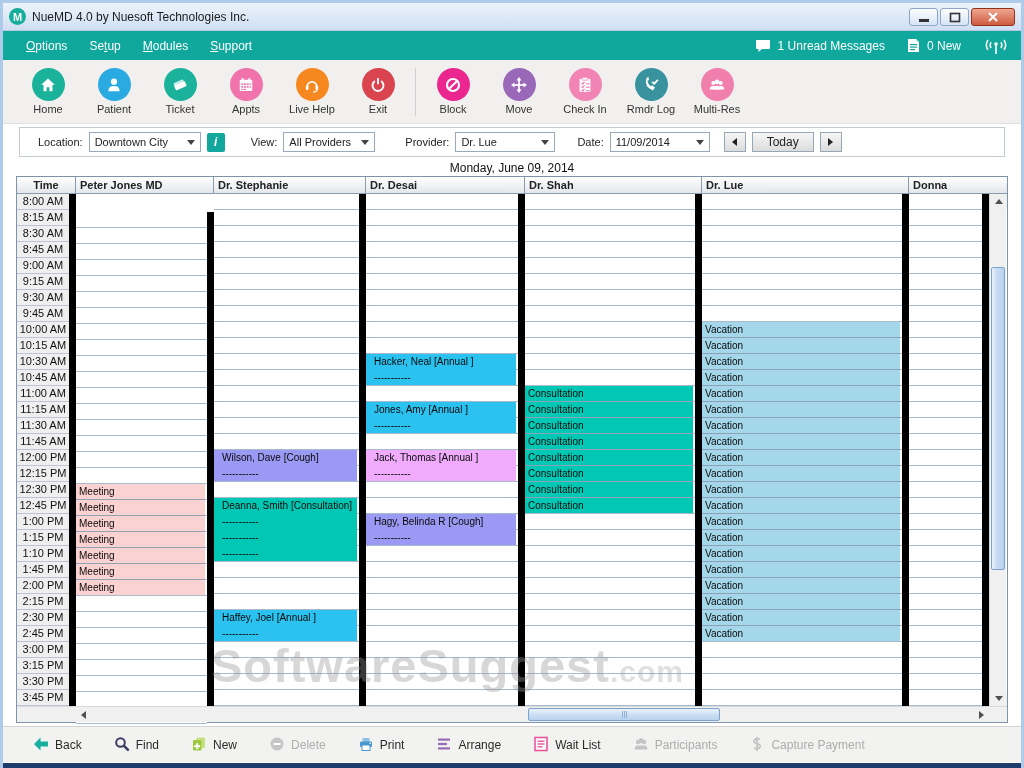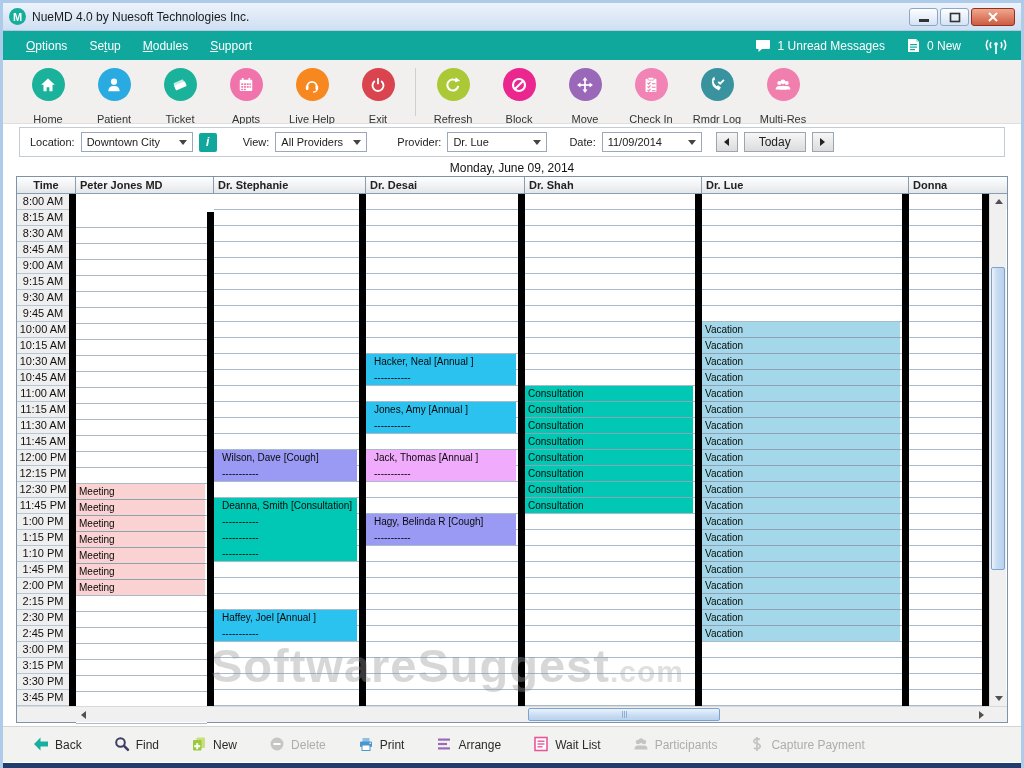--- a/index.html
+++ b/index.html
@@ -18,21 +18,21 @@
 
   
   .menubar { height:29px; background:#10A79D; display:flex; align-items:center; padding:0 12px; color:#fff; }
   .menu-item { font-size:12px; color:#fff; padding:0 11px; cursor:default; }
   .menu-right { margin-left:auto; display:flex; align-items:center; gap:22px; }
   .menu-status { display:flex; align-items:center; gap:7px; font-size:12px; color:#fff; }
   .menubar u { text-decoration:underline; }
 
   
   .toolbar { height:64px; background:#F1F0EF; display:flex; align-items:flex-start; padding:6px 4px 0 12px; border-bottom:1px solid #E0E0E0; }
-  .tbtn { width:66px; display:flex; flex-direction:column; align-items:center; gap:12px; padding-top:2px; }
+  .tbtn { width:66px; display:flex; flex-direction:column; align-items:center; gap:2px; padding-top:2px; }
   .tbtn .circ { width:33px; height:33px; border-radius:50%; display:flex; align-items:center; justify-content:center; }
   .tbtn .tlabel { font-size:11px; color:#333; white-space:nowrap; }
   .tb-divider { width:1px; height:48px; background:#CFCFCF; margin:2px 4px 0 4px; }
 
   
   .filter-wrap { background:#fff; padding:3px 16px 0 16px; }
   .filterbar { height:30px; border:1px solid #C3CBD5; display:flex; align-items:center; padding:0 10px; gap:6px; background:#fff; }
   .flabel { font-size:11px; color:#222; margin-left:8px; }
   .combo { height:20px; border:1px solid #99A8BA; background:#fff; display:flex; align-items:center; padding:0 5px; }
   .combo .cval { flex:1; font-size:11px; white-space:nowrap; overflow:hidden; }
@@ -212,29 +212,20 @@
         <div class="circ" style="background: rgb(217, 68, 79);">
           <svg width="20" height="20" viewBox="0 0 24 24">
             <path d="M8.2 7.2 a6.6 6.6 0 1 0 7.6 0" fill="none" stroke="#fff" stroke-width="2.3"></path>
             <rect x="10.9" y="3.8" width="2.2" height="7.2" fill="#fff"></rect>
           </svg>
         </div>
         <div class="tlabel">Exit</div>
       </div>
       <div class="tb-divider"></div>
       <div class="tbtn">
-        <div class="circ" style="background: rgb(171, 200, 55);">
-          <svg width="20" height="20" viewBox="0 0 24 24">
-            <path d="M18.3 13 a6.6 6.6 0 1 1 -1.8-5.6" fill="none" stroke="#fff" stroke-width="2.5"></path>
-            <path d="M15.2 2.6 L20.6 6.8 L14.3 8.6 Z" fill="#fff"></path>
-          </svg>
-        </div>
-        <div class="tlabel">Refresh</div>
-      </div>
-      <div class="tbtn">
         <div class="circ" style="background: rgb(236, 38, 143);">
           <svg width="20" height="20" viewBox="0 0 24 24">
             <circle cx="12" cy="12" r="7.2" fill="none" stroke="#fff" stroke-width="2.6"></circle>
             <rect x="5.5" y="10.8" width="13" height="2.4" transform="rotate(-45 12 12)" fill="#fff"></rect>
           </svg>
         </div>
         <div class="tlabel">Block</div>
       </div>
       <div class="tbtn">
         <div class="circ" style="background: rgb(153, 104, 184);">
@@ -291,21 +282,21 @@
               <path d="M8 17.8 q0-4.8 4-4.8 t4 4.8 z"></path>
             </g>
           </svg>
         </div>
         <div class="tlabel">Multi-Res</div>
       </div>
     </div>
 
   <div class="filter-wrap">
     <div class="filterbar">
-      <span class="flabel" style="margin-left:0">Location:</span>
+      <span class="flabel" style="margin-left:8px">Location:</span>
       <div class="combo" style="width:112px">
           <span class="cval">Downtown City</span>
           <span class="caret"></span>
         </div>
       <div class="info-btn">i</div>
       <span class="flabel" style="margin-left:20px">View:</span>
       <div class="combo" style="width:92px">
           <span class="cval">All Providers</span>
           <span class="caret"></span>
         </div>
@@ -354,21 +345,21 @@
           <div class="timecell">10:15 AM</div>
           <div class="timecell">10:30 AM</div>
           <div class="timecell">10:45 AM</div>
           <div class="timecell">11:00 AM</div>
           <div class="timecell">11:15 AM</div>
           <div class="timecell">11:30 AM</div>
           <div class="timecell">11:45 AM</div>
           <div class="timecell">12:00 PM</div>
           <div class="timecell">12:15 PM</div>
           <div class="timecell">12:30 PM</div>
-          <div class="timecell">11:45 PM</div>
+          <div class="timecell">12:45 PM</div>
           <div class="timecell">1:00 PM</div>
           <div class="timecell">1:15 PM</div>
           <div class="timecell">1:10 PM</div>
           <div class="timecell">1:45 PM</div>
           <div class="timecell">2:00 PM</div>
           <div class="timecell">2:15 PM</div>
           <div class="timecell">2:30 PM</div>
           <div class="timecell">2:45 PM</div>
           <div class="timecell">3:00 PM</div>
           <div class="timecell">3:15 PM</div>

